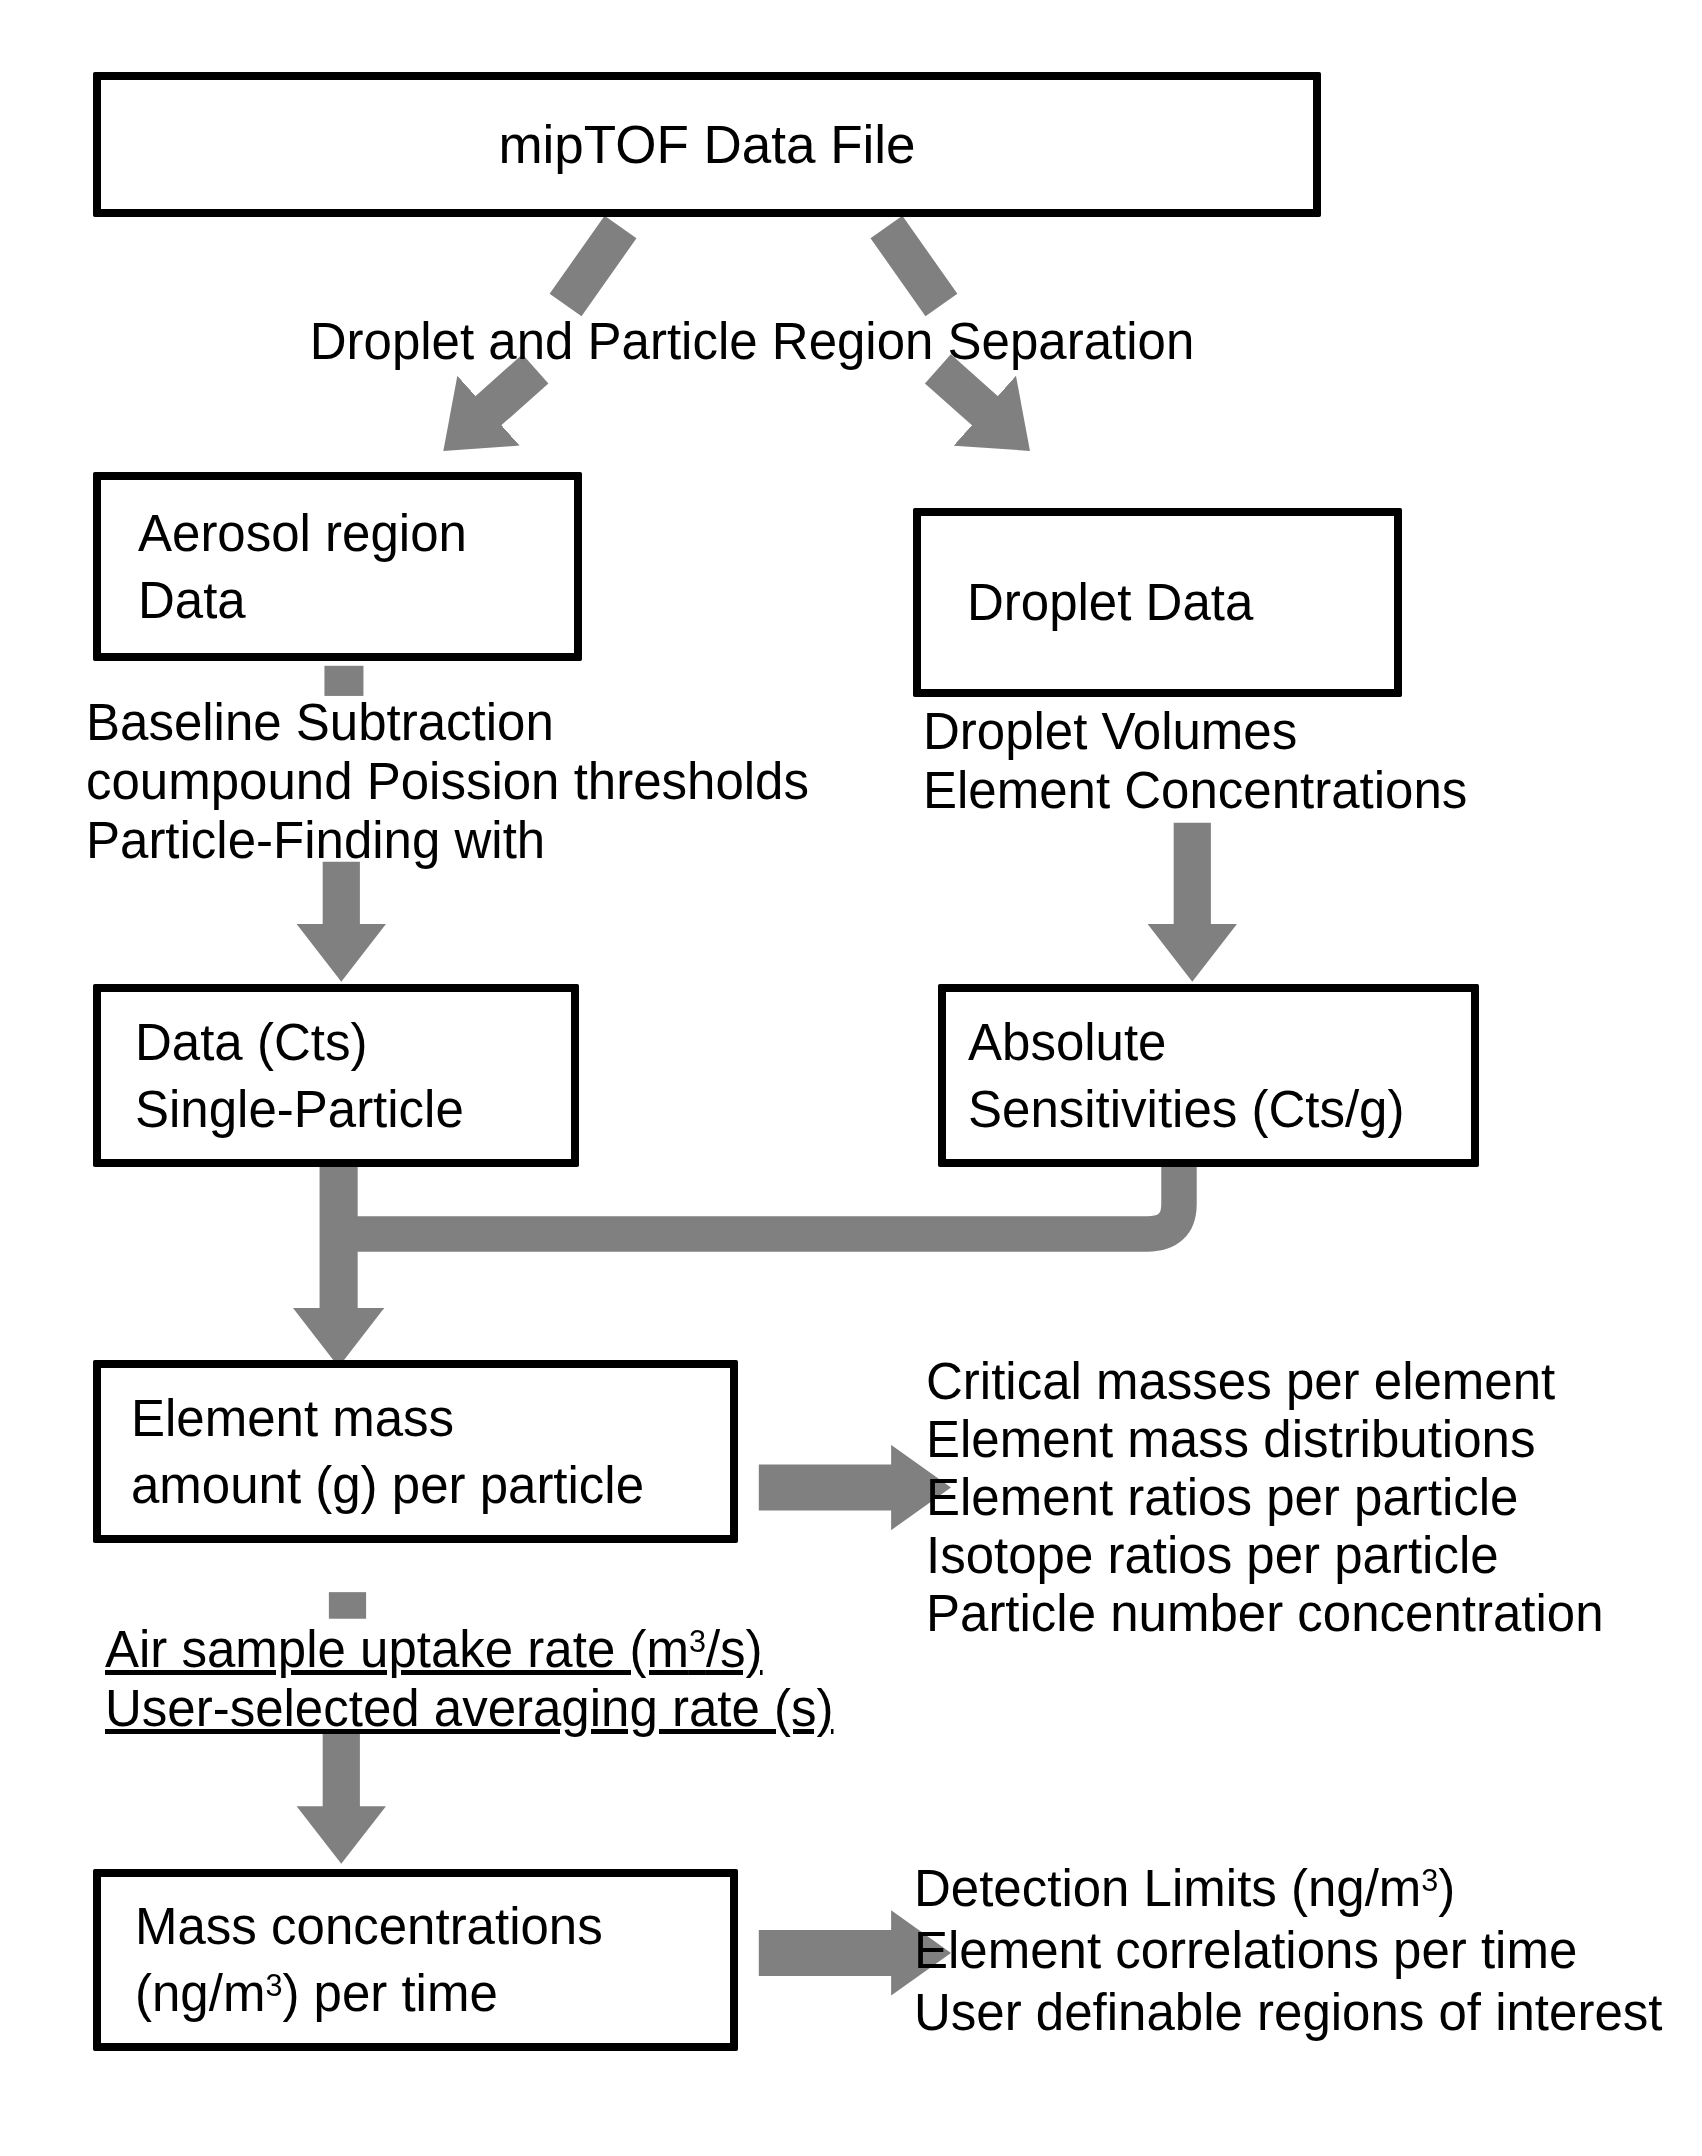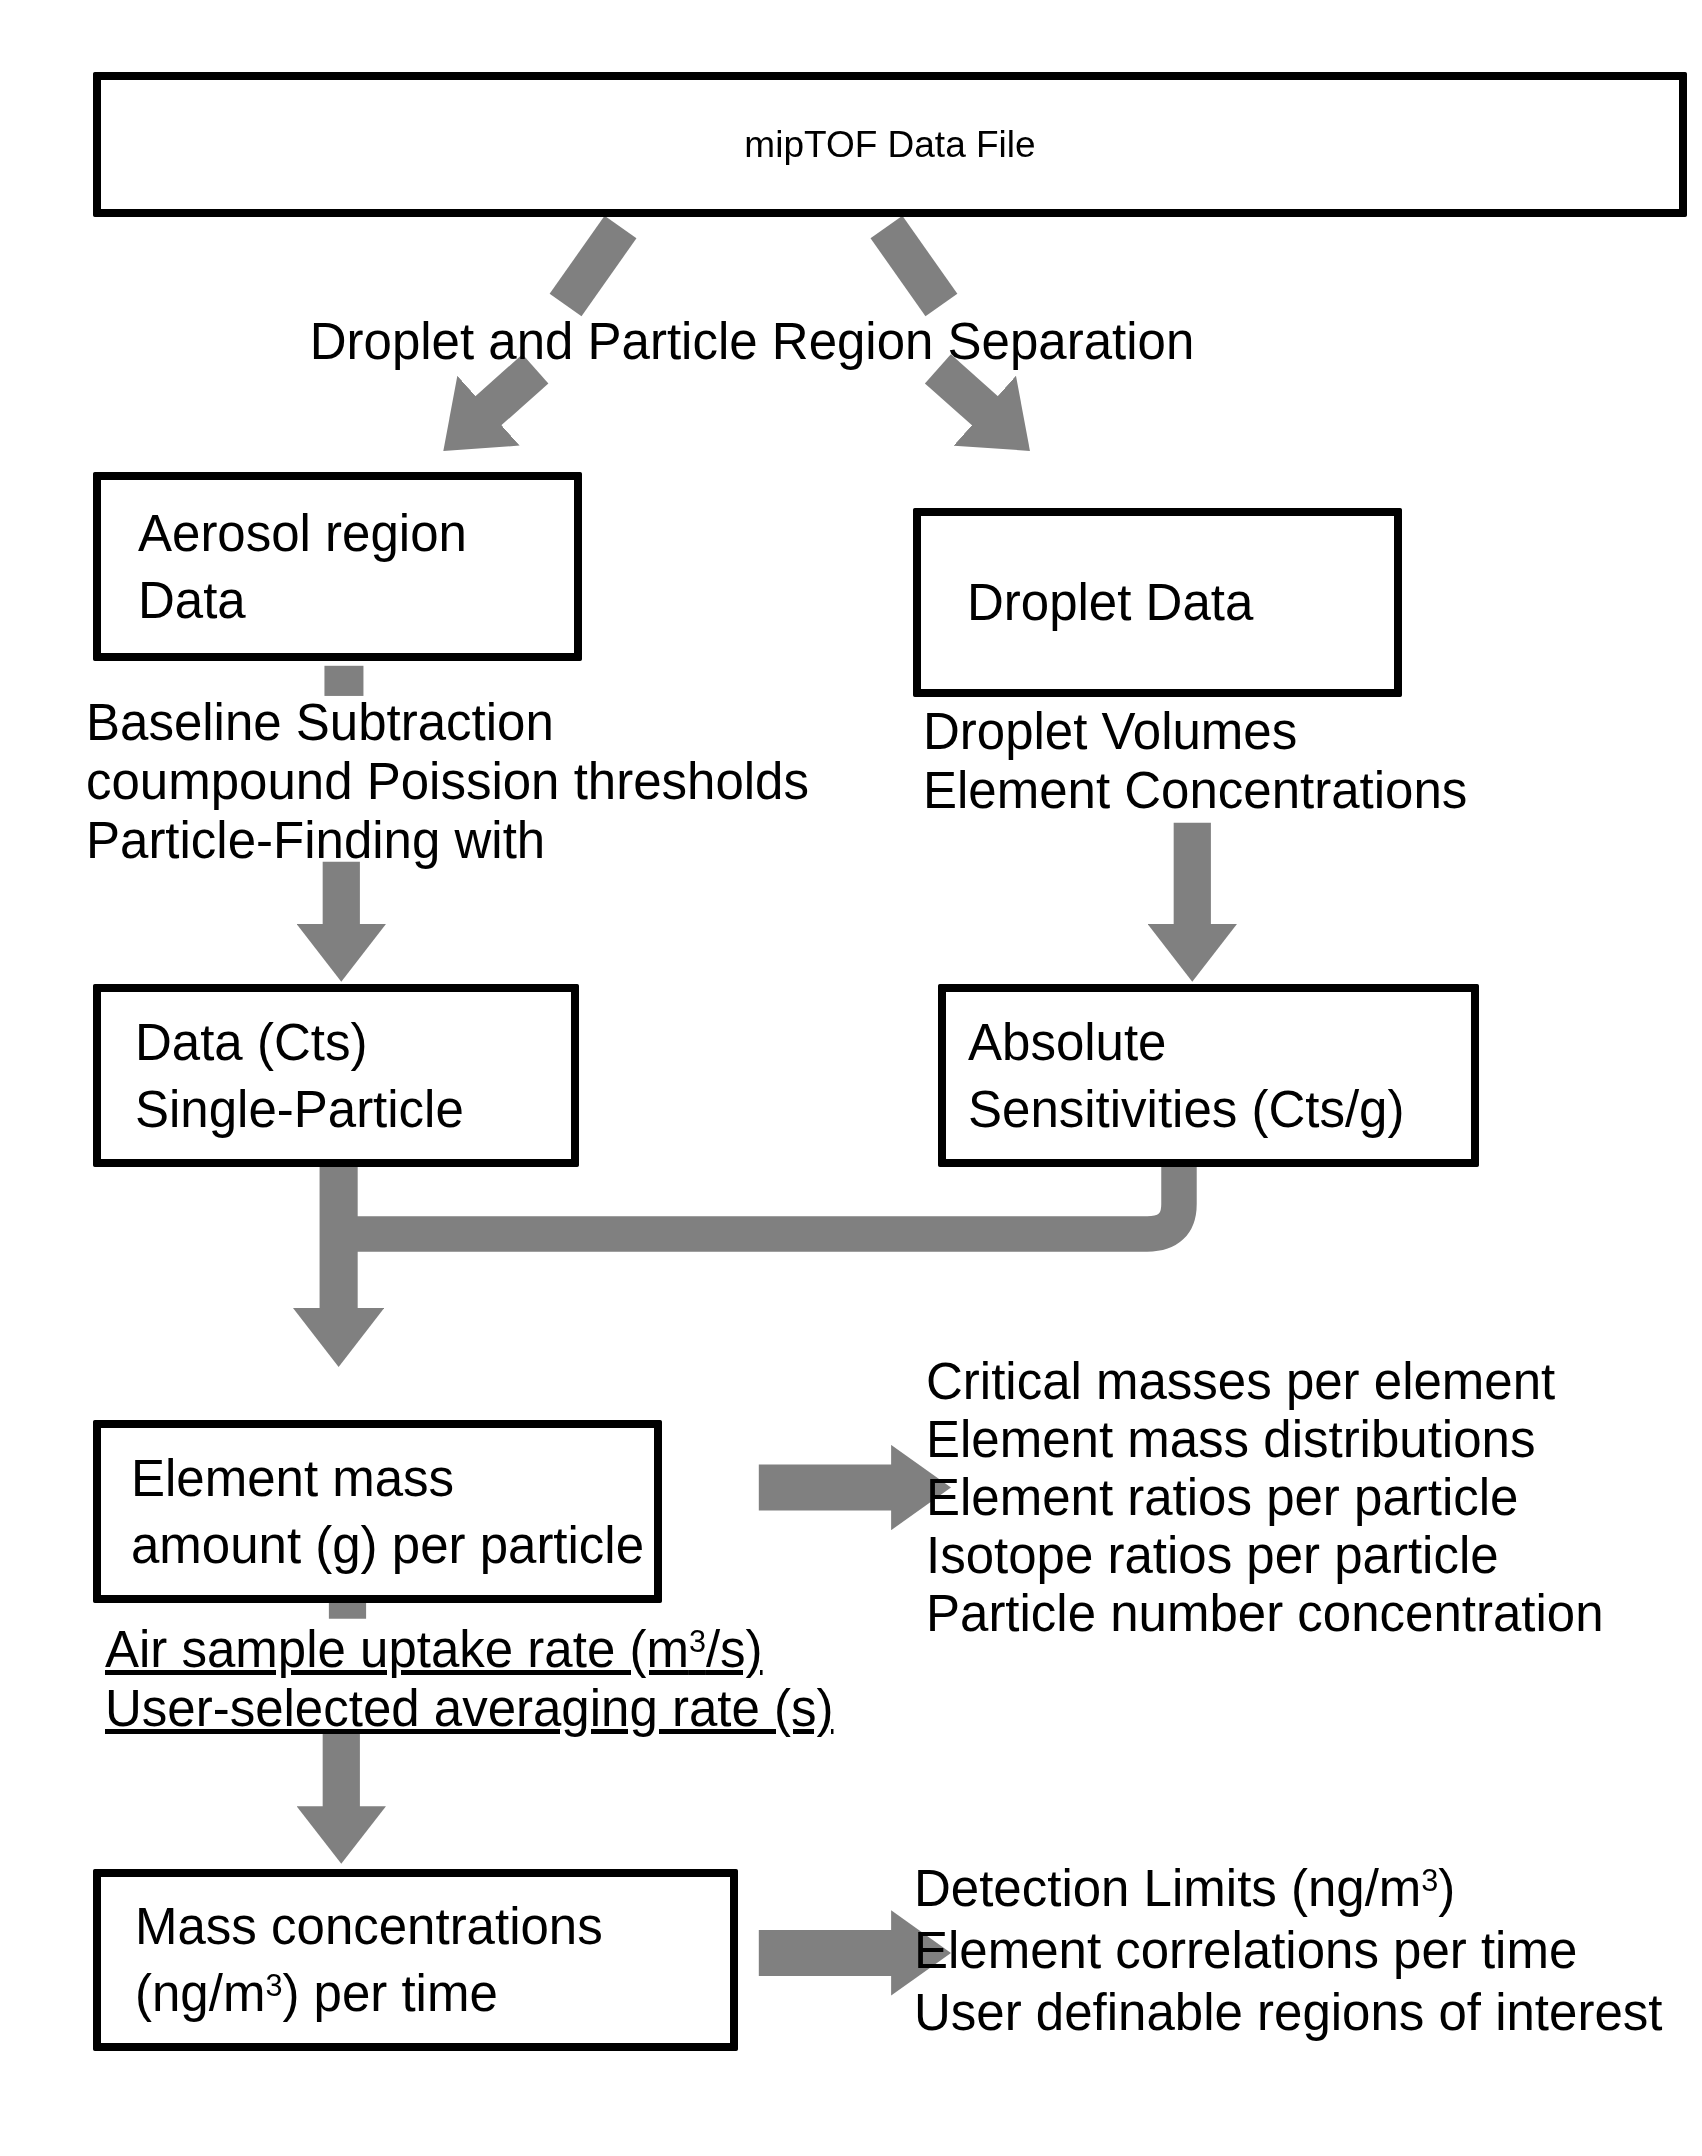--- a/index.html
+++ b/index.html
@@ -80,21 +80,21 @@
     <line x1="1345" y1="928" x2="1345" y2="1045" stroke="#808080" stroke-width="42" marker-end="url(#head-v)"></line>
 
     <path d="M 1330 1316 L 1330 1358 Q 1330 1392 1294 1392 L 380 1392" stroke="#808080" stroke-width="40" fill="none"></path>
     <line x1="382" y1="1316" x2="382" y2="1478" stroke="#808080" stroke-width="43" marker-end="url(#head-v)"></line>
 
     <line x1="856" y1="1678" x2="1008" y2="1678" stroke="#808080" stroke-width="52" marker-end="url(#head-h)"></line>
     <line x1="385" y1="1953" x2="385" y2="2040" stroke="#808080" stroke-width="42" marker-end="url(#head-v)"></line>
     <line x1="856" y1="2203" x2="1008" y2="2203" stroke="#808080" stroke-width="52" marker-end="url(#head-h)"></line>
   </svg>
 
-  <div class="node-box centered" style="left:93px; top:72px; width:1594px; height:145px; font-size:37px;">
+  <div class="node-box centered" style="left:93px; top:72px; width:1228px; height:145px; font-size:53px;">
     <span class="bline">mipTOF Data File</span>
   </div>
 
   <div class="node-box" style="left:93px; top:472px; width:489px; height:189px; padding-left:37px;">
     <span class="bline">Aerosol region</span>
     <span class="bline">Data</span>
   </div>
 
   <div class="node-box" style="left:913px; top:472px; width:489px; height:189px; padding-left:46px;margin-top:36px;">
     <span class="bline">Droplet Data</span>
@@ -103,21 +103,21 @@
   <div class="node-box" style="left:93px; top:984px; width:486px; height:183px; padding-left:34px;">
     <span class="bline">Data (Cts)</span>
     <span class="bline">Single-Particle</span>
   </div>
 
   <div class="node-box" style="left:938px; top:984px; width:541px; height:183px; padding-left:22px;">
     <span class="bline">Absolute</span>
     <span class="bline">Sensitivities (Cts/g)</span>
   </div>
 
-  <div class="node-box" style="left:93px; top:1420px; width:569px; height:183px; padding-left:30px;">
+  <div class="node-box" style="left:93px; top:1360px; width:645px; height:183px; padding-left:30px;">
     <span class="bline">Element mass</span>
     <span class="bline">amount (g) per particle</span>
   </div>
 
   <div class="node-box" style="left:93px; top:1869px; width:645px; height:182px; padding-left:34px;">
     <span class="bline">Mass concentrations</span>
     <span class="bline"><span>(ng/m</span><sup class="exp">3</sup><span>) per time</span></span>
   </div>
 
   <div class="annotation centered" style="left:0px; top:312px; width:1504px;"><span>Droplet and Particle Region Separation</span></div>

